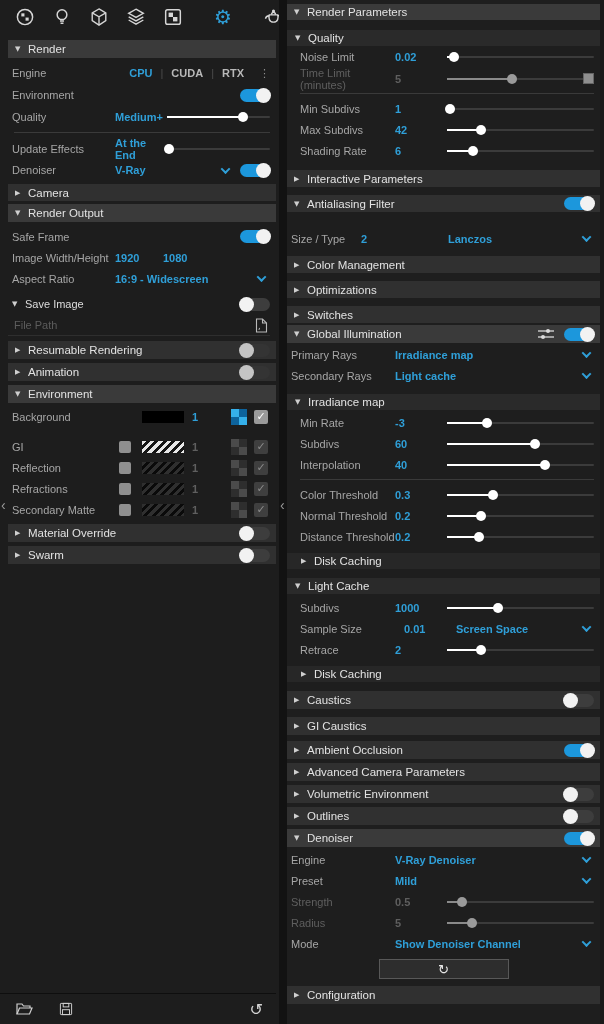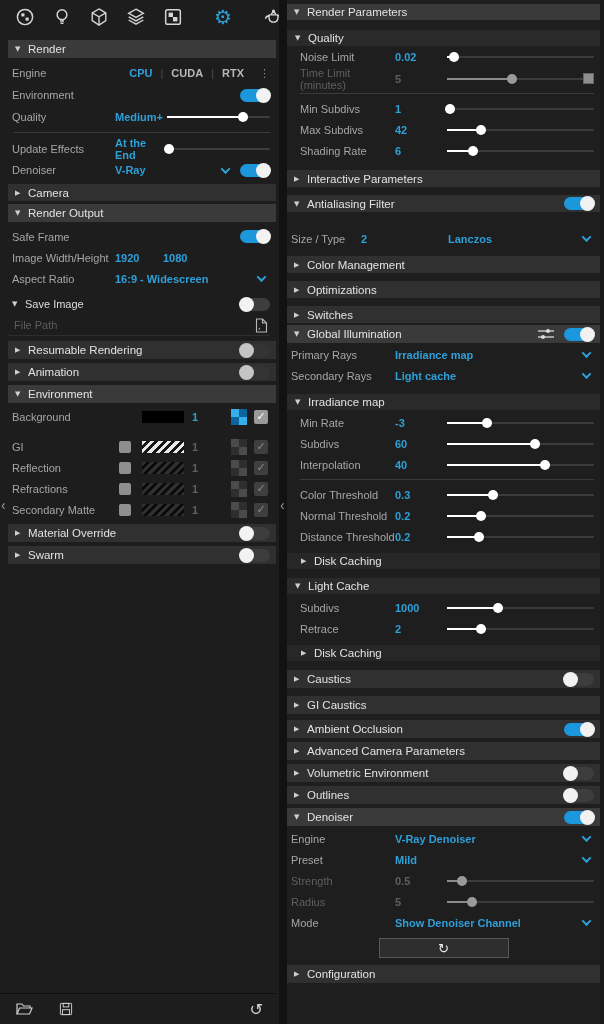--- a/index.html
+++ b/index.html
@@ -608,20 +608,26 @@
 
   <div class="grid g-rslider" style="margin-top:3px">
     <span class="lbl">Subdivs</span>
     <span class="bval">1000</span>
     <span class="sl" style="--pct: 35%;">
           <span class="rail"></span>
           <span class="fill"></span>
           <span class="kn"></span>
         </span>
   </div>
+  <div class="grid g-sample" style="padding-left:13px">
+    <span class="lbl">Sample Size</span>
+    <span class="bval">0.01</span>
+    <span class="bval">Screen Space</span>
+    <span class="chev"></span>
+  </div>
   <div class="grid g-rslider">
     <span class="lbl">Retrace</span>
     <span class="bval">2</span>
     <span class="sl" style="--pct: 23%;">
           <span class="rail"></span>
           <span class="fill"></span>
           <span class="kn"></span>
         </span>
   </div>
 

